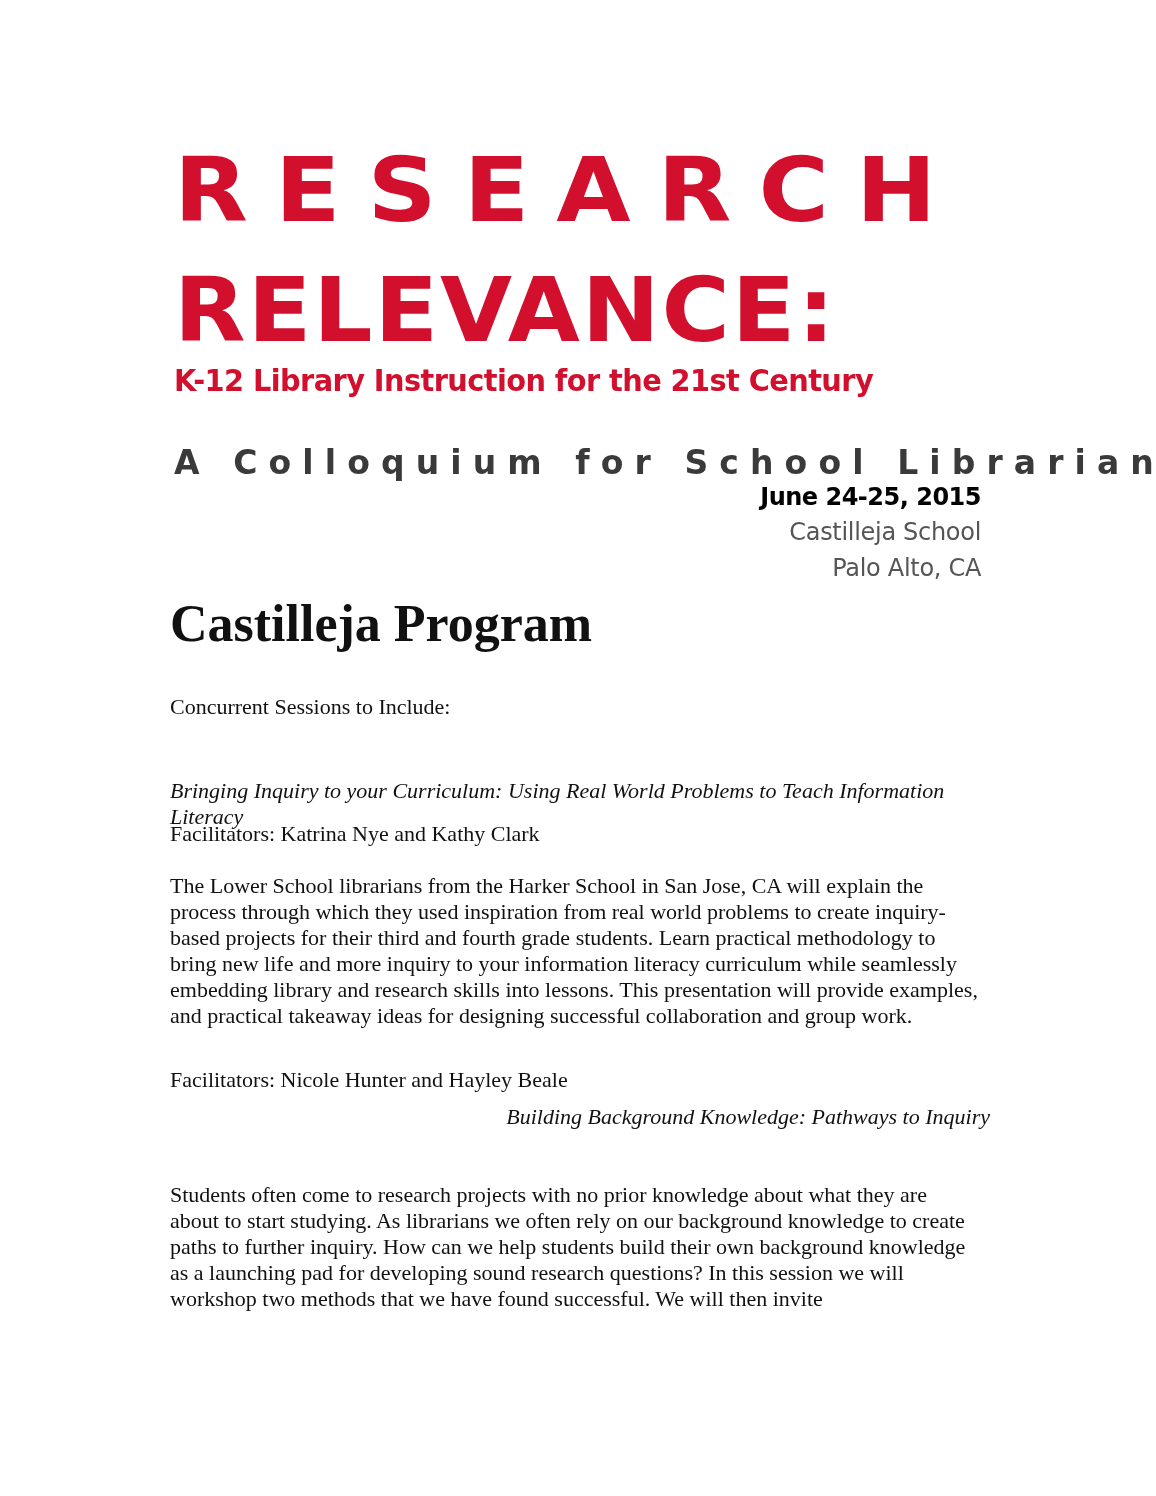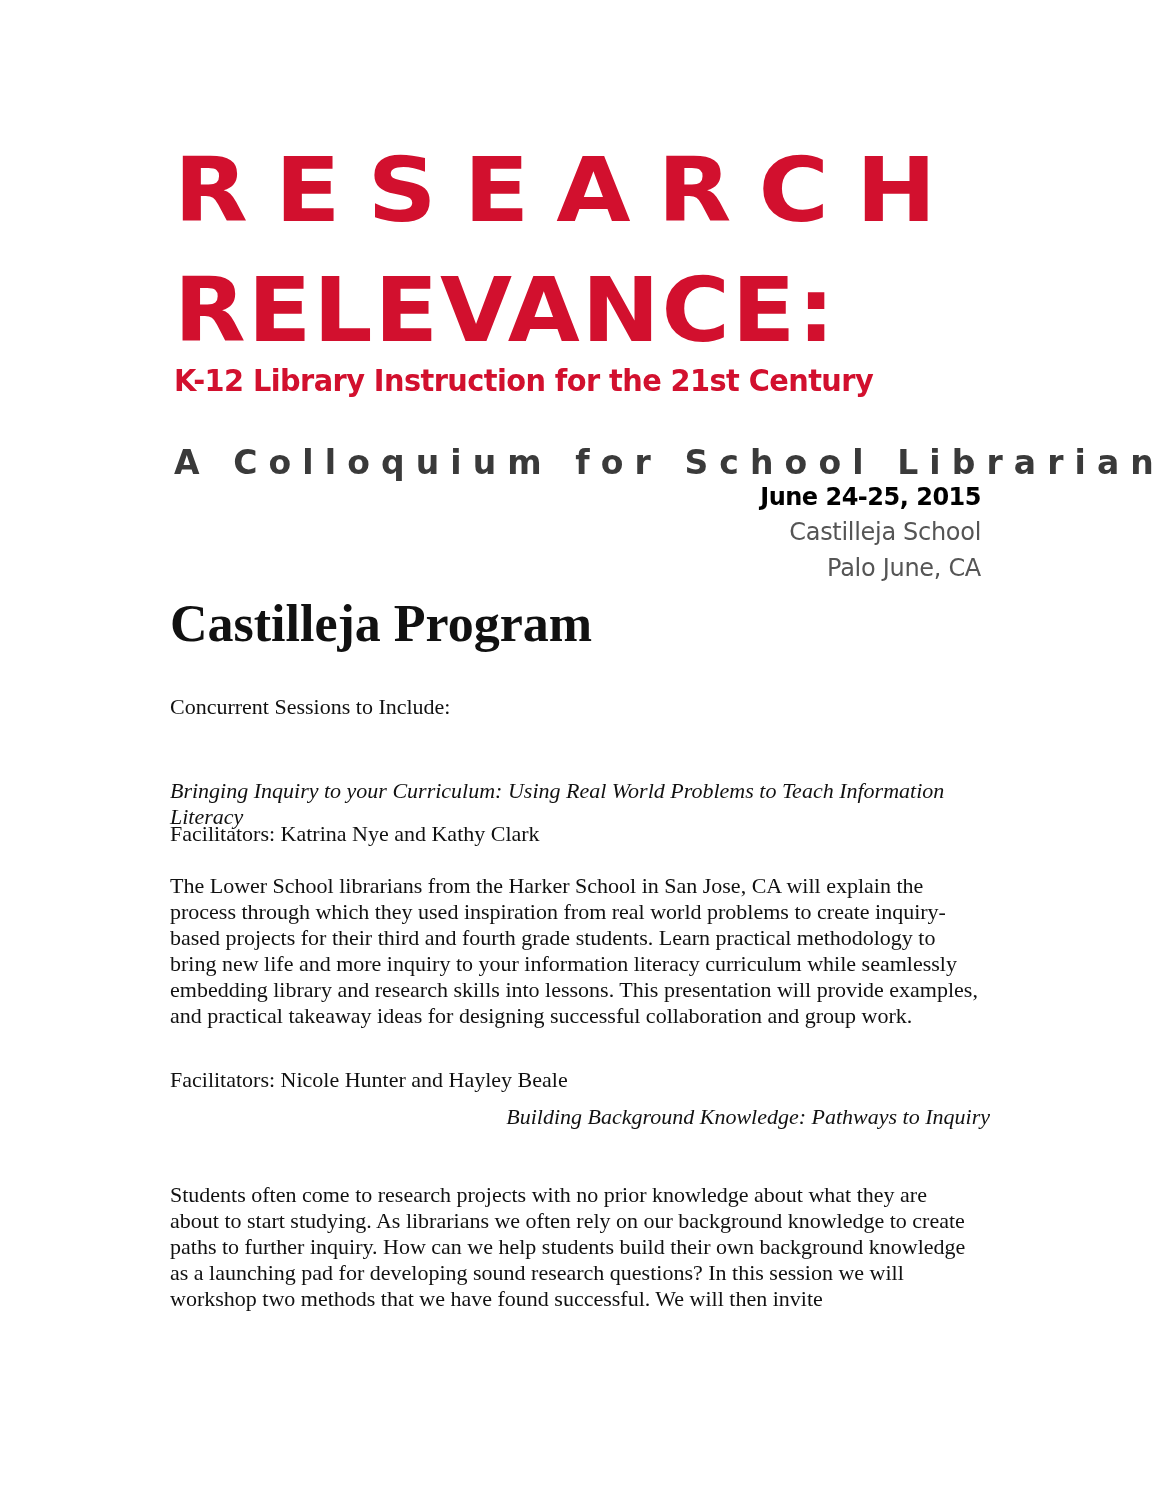--- a/index.html
+++ b/index.html
@@ -36,21 +36,21 @@
 
 <div class="page">
 
   <div class="banner">
     <div class="big-red line1">RESEARCH</div>
     <div class="big-red line2">RELEVANCE:</div>
     <div class="big-red line3">K-12 Library Instruction for the 21st Century</div>
     <div class="colloq">A Colloquium for School Librarians</div>
     <div class="right-block date">June 24-25, 2015</div>
     <div class="right-block venue">Castilleja School</div>
-    <div class="right-block city">Palo June, CA</div>
+    <div class="right-block city">Palo Alto, CA</div>
   </div>
 
   <div class="doc">
     <div class="title">Castilleja Program</div>
 
     <div class="p" style="top:694px;">Concurrent Sessions to Include:</div>
 
     <div class="p it" style="top:778px;width:805px;">Bringing Inquiry to your Curriculum: Using Real World Problems to Teach Information Literacy</div>
     <div class="p" style="top:821px;">Facilitators: Katrina Nye and Kathy Clark</div>
     <div class="p" style="top:873px;width:815px;">The Lower School librarians from the Harker School in San Jose, CA will explain the process through which they used inspiration from real world problems to create inquiry-based projects for their third and fourth grade students. Learn practical methodology to bring new life and more inquiry to your information literacy curriculum while seamlessly embedding library and research skills into lessons. This presentation will provide examples, and practical takeaway ideas for designing successful collaboration and group work.</div>

